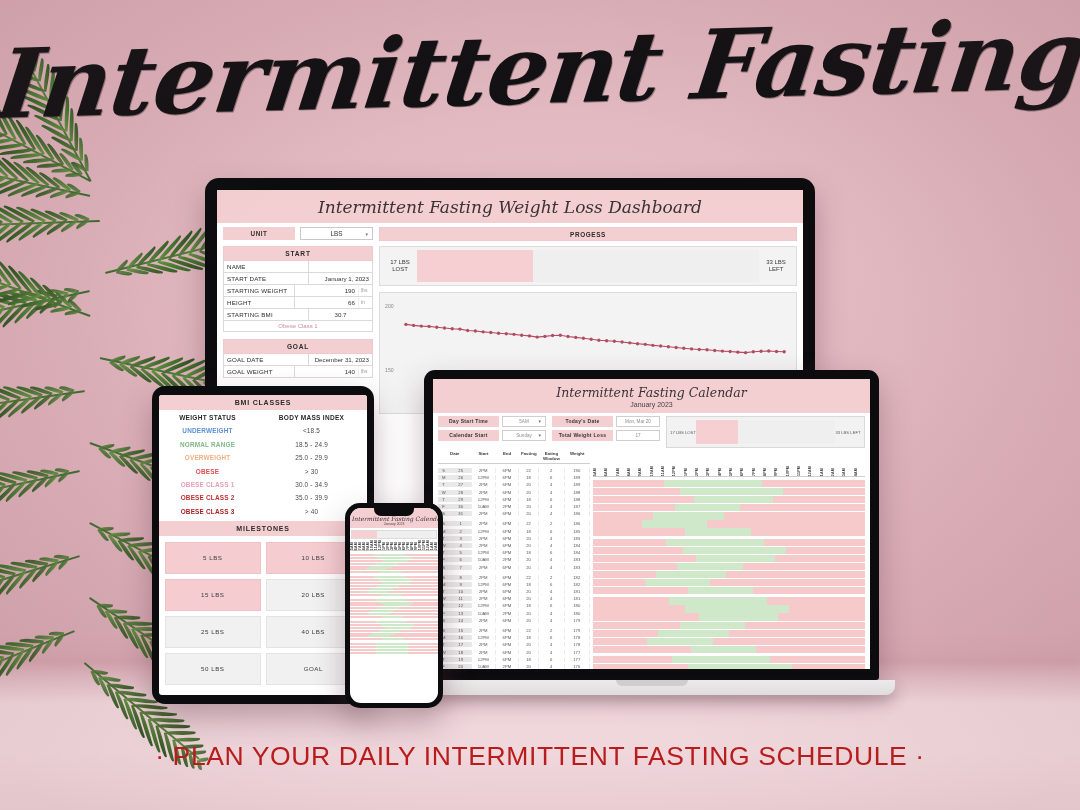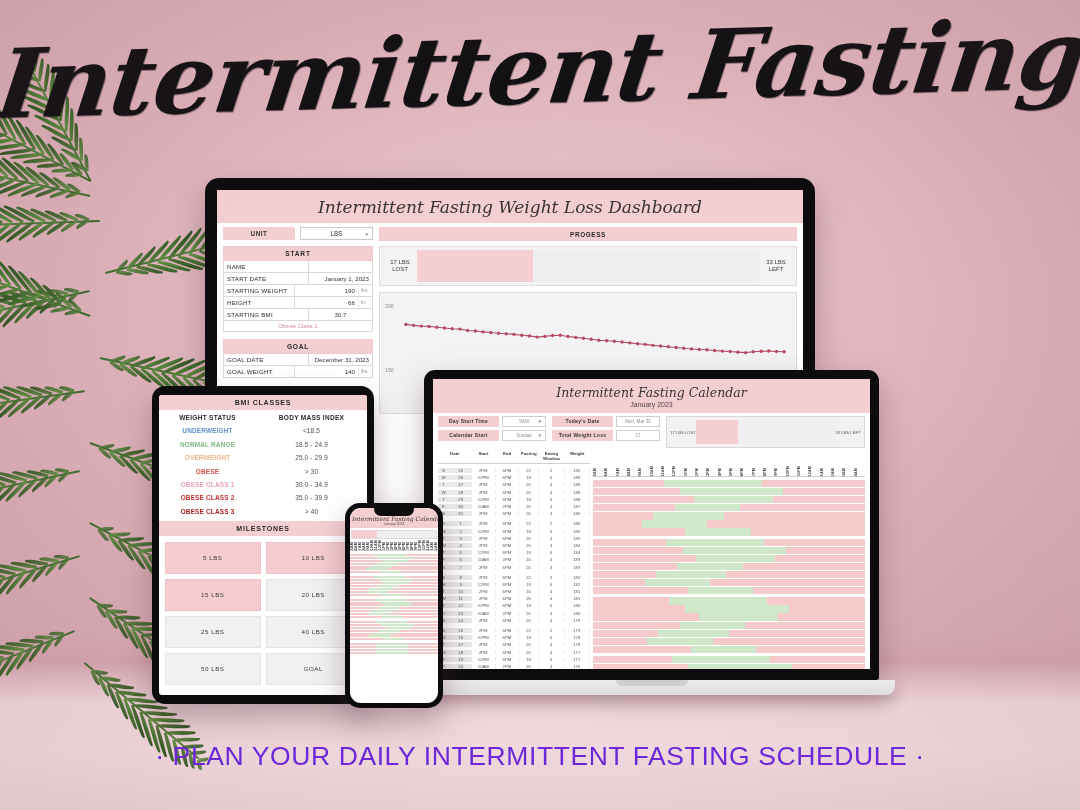--- a/index.html
+++ b/index.html
@@ -50,21 +50,21 @@
     font-family: "DejaVu Serif", serif;
     font-style: italic; font-weight: 700;
     font-size: 96px; line-height: 104px; color: #111012;
     letter-spacing: -1px;
     transform: skewX(-9deg) rotate(-1.6deg);
     text-shadow: 1px 1px 0 rgba(0,0,0,.35);
     white-space: nowrap;
   }
   #tagline {
     position: absolute; bottom: 38px; left: 0; right: 0; text-align: center;
-    font-size: 26.5px; font-weight: 400; letter-spacing: .6px; color: #6d28d9;
+    font-size: 26.5px; font-weight: 400; letter-spacing: .6px; color: #b91c1c;
     font-family: "Liberation Sans", sans-serif;
   }
 
   
   .device { position: absolute; }
   .bezel { background: #0c0c0e; border-radius: 12px; padding: 10px; box-shadow: 0 14px 30px rgba(90,50,62,.35); }
   .screen { background: #ffffff; overflow: hidden; position: relative; }
 
   
   #laptop-back { left: 205px; top: 178px; width: 610px; }

